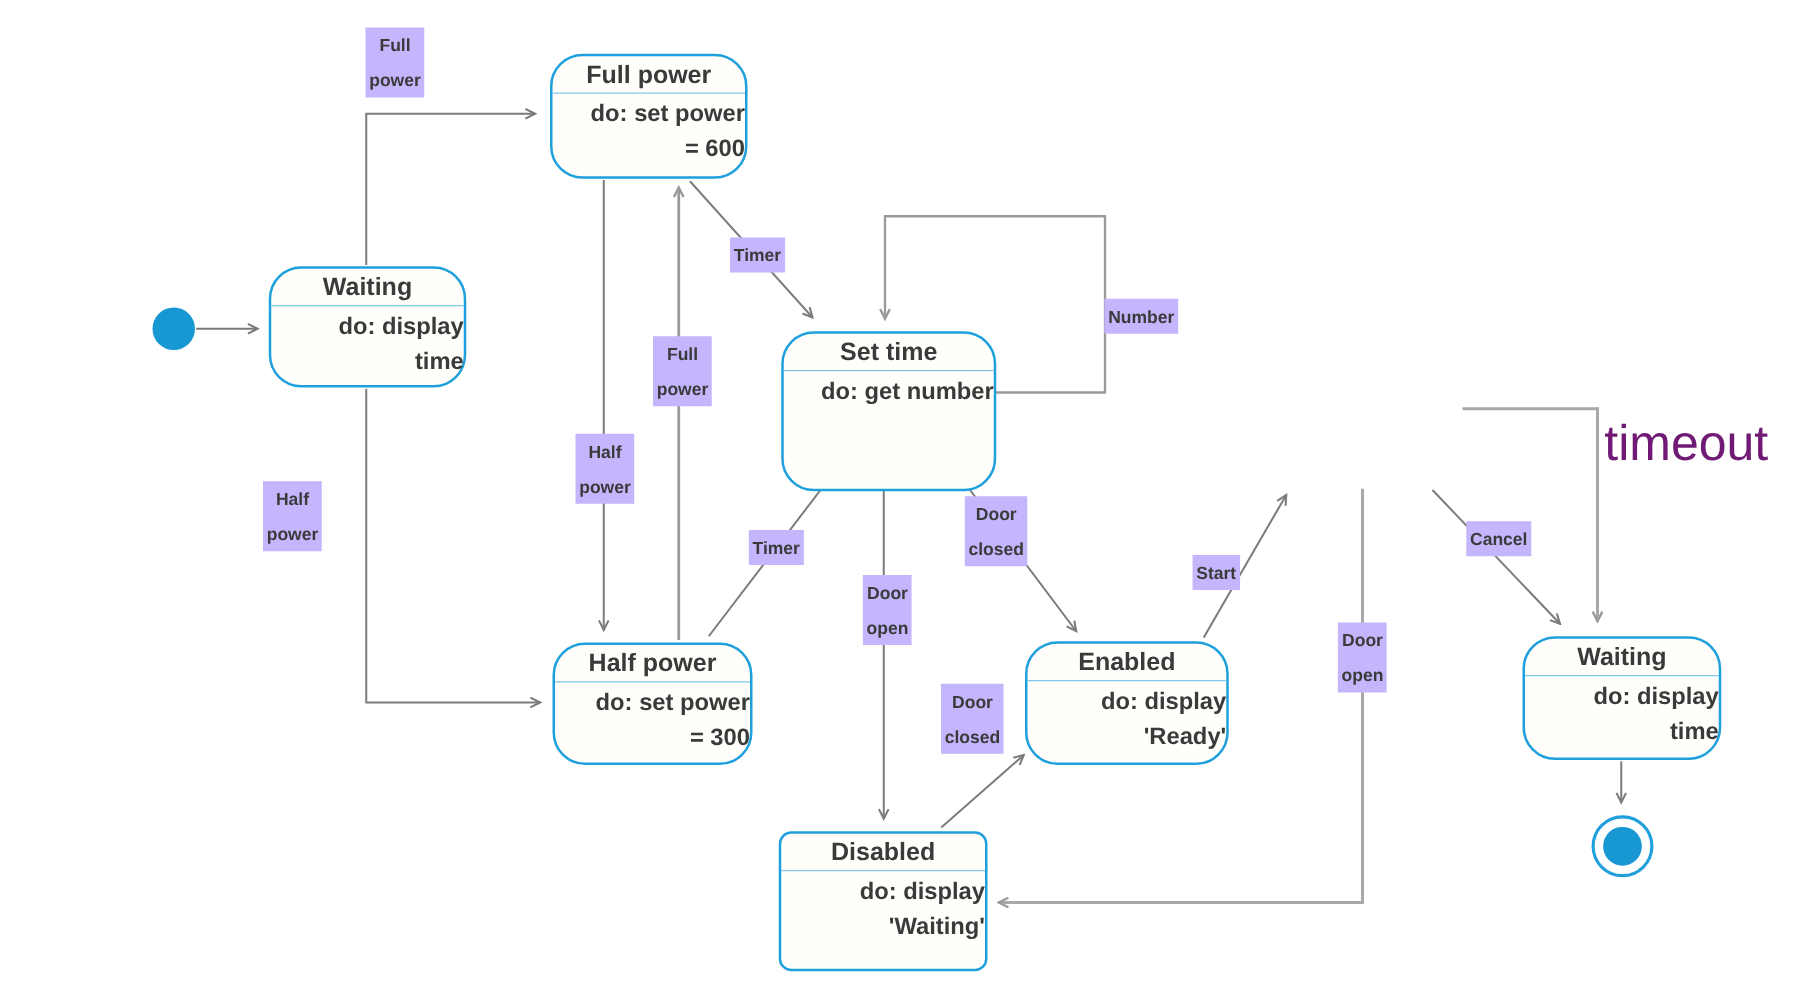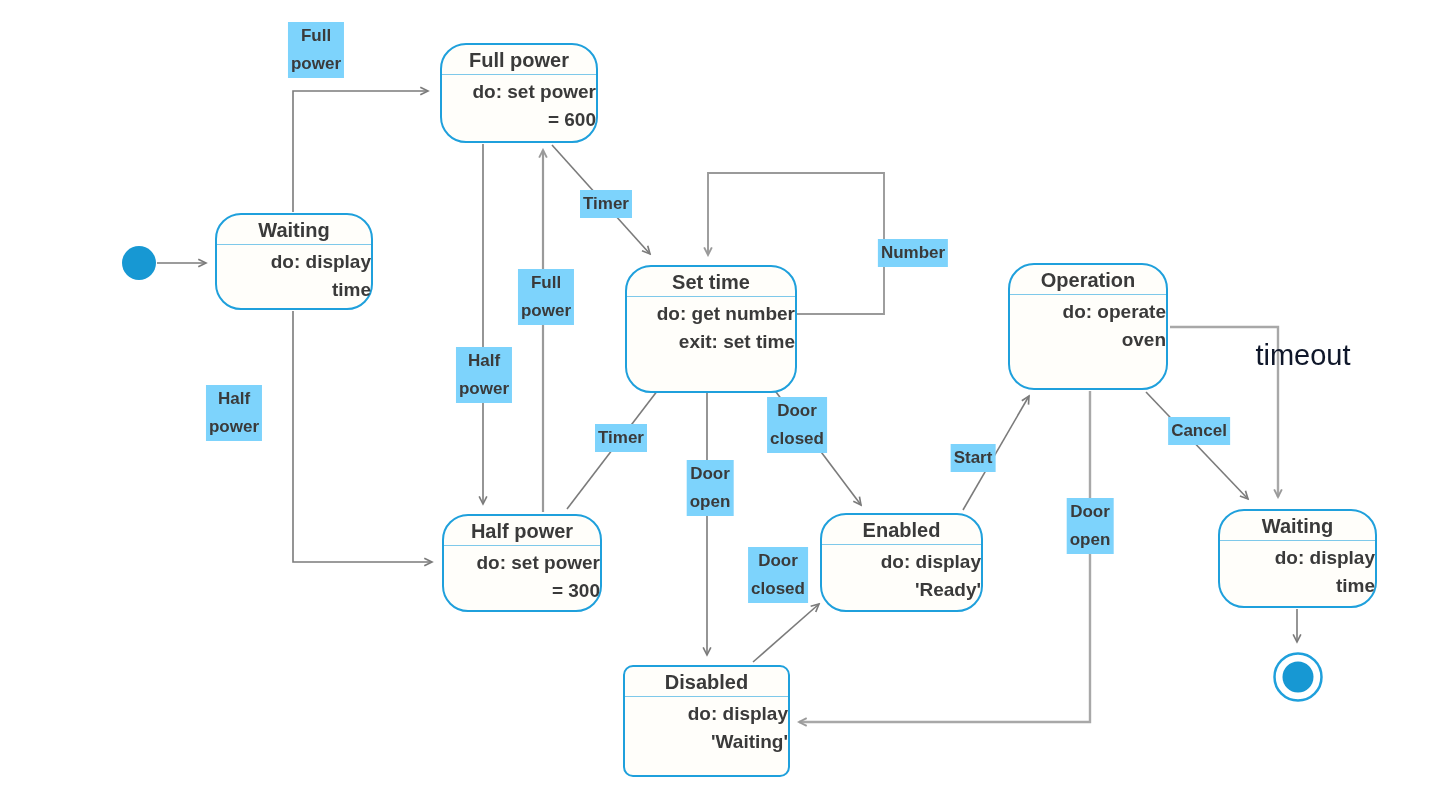--- a/index.html
+++ b/index.html
@@ -35,33 +35,34 @@
     text-align:right;
     font-size:19px;
     line-height:28px;
   }
 
   .tlabel {
     position:absolute;
     transform:translate(-50%,-50%);
     white-space:pre-line;
     text-align:center;
-    font-size:17px;
+    font-size:14px;
     line-height:28px;
     font-weight:600;
-    background:#7dd3fc;
+    background:#c4b5fd;
     padding:0 3px;
   }
   .tlabel-big {
     background:transparent;
-    font-size:29px;
+    font-size:40px;
     line-height:40px;
     font-weight:400;
-    color:#0f172a;
+    color:#701a75;
     padding:0;
+    margin-left:46px;
   }
 </style>
 </head>
 <body>
 
 <div id="canvas">
 
   <svg id="wires" width="1434" height="804" viewBox="0 0 1434 804">
     <defs>
       <marker id="arw" viewBox="0 0 10 10" refX="8.5" refY="5" markerWidth="11" markerHeight="11" markerUnits="userSpaceOnUse" orient="auto">
@@ -131,47 +132,39 @@
     <div class="state-body">
       <div>do: set power</div>
       <div>= 300</div>
     </div>
   </div>
 
   <div class="state" style="left:625px; top:265px; width:172px; height:128px;">
     <div class="state-title">Set time</div>
     <div class="state-body">
       <div>do: get number</div>
-      <div>exit: set time</div>
     </div>
   </div>
 
   <div class="state" style="left:820px; top:513px; width:163px; height:99px;">
     <div class="state-title">Enabled</div>
     <div class="state-body">
       <div>do: display</div>
       <div>'Ready'</div>
     </div>
   </div>
 
   <div class="state" style="left:623px; top:665px; width:167px; height:112px;border-radius:10px;">
     <div class="state-title">Disabled</div>
     <div class="state-body">
       <div>do: display</div>
       <div>'Waiting'</div>
     </div>
   </div>
 
-  <div class="state" style="left:1008px; top:263px; width:160px; height:127px;">
-    <div class="state-title">Operation</div>
-    <div class="state-body">
-      <div>do: operate</div>
-      <div>oven</div>
-    </div>
-  </div>
 
   <div class="state" style="left:1218px; top:509px; width:159px; height:99px;">
     <div class="state-title">Waiting</div>
     <div class="state-body">
       <div>do: display</div>
       <div>time</div>
     </div>
   </div>
 
   <div class="tlabel" style="left:316px; top:50px;">Full

